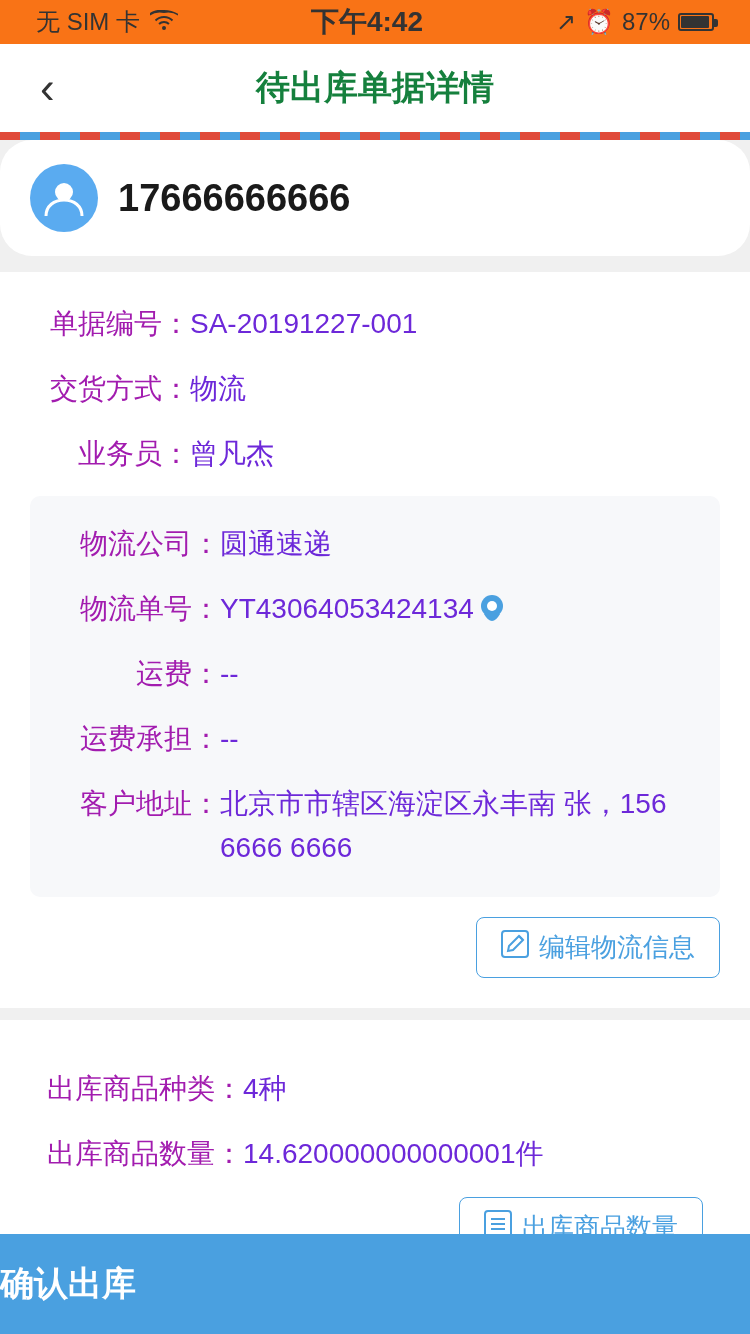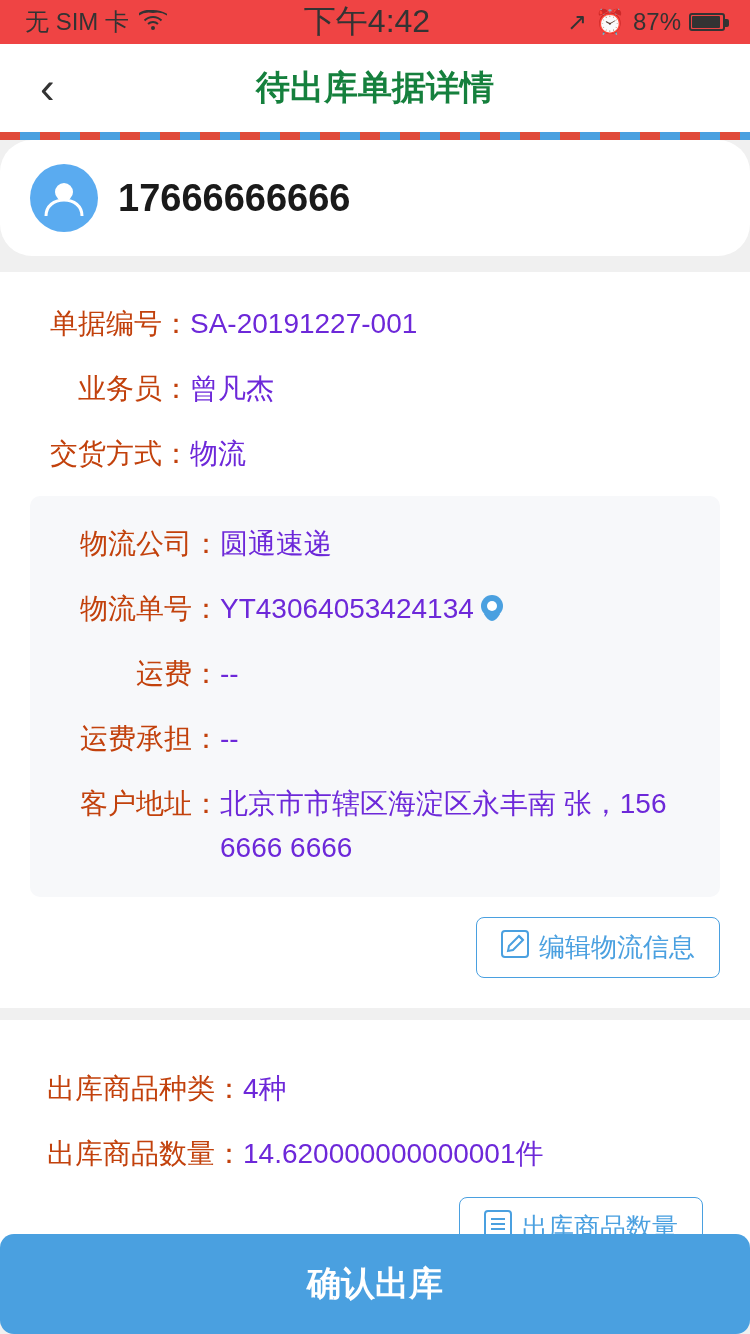--- a/index.html
+++ b/index.html
@@ -11,25 +11,25 @@
       background: #f0f0f0;
       font-family: -apple-system, "PingFang SC", "Helvetica Neue", sans-serif;
       font-size: 28px;
       color: #333;
       position: relative;
     }
 
     
     .status-bar {
       height: 44px;
-      background: #ef4444;
+      background: #f97316;
       display: flex;
       align-items: center;
       justify-content: space-between;
-      padding: 0 25px;
+      padding: 0 36px;
       font-size: 24px;
       font-weight: 500;
     }
     .status-left { display: flex; align-items: center; gap: 10px; }
     .status-right { display: flex; align-items: center; gap: 8px; font-size: 24px; }
 
     
     .nav-bar {
       height: 88px;
       background: #fff;
@@ -95,21 +95,21 @@
       padding: 30px;
     }
     .info-row {
       display: flex;
       align-items: flex-start;
       margin-bottom: 20px;
       line-height: 1.6;
     }
     .info-row:last-child { margin-bottom: 0; }
     .info-label {
-      color: #c2410c;
+      color: #a21caf;
       font-size: 28px;
       white-space: nowrap;
       min-width: 160px;
       text-align: right;
       flex-shrink: 0;
     }
     .info-value {
       color: #6d28d9;
       font-size: 28px;
       flex: 1;
@@ -172,23 +172,22 @@
     
     .confirm-btn-wrap {
       position: fixed;
       bottom: 0;
       left: 0;
       width: 750px;
       background: #4aa0e0;
       height: 100px;
       display: flex;
       align-items: center;
-      justify-content: center;
+      justify-content: flex-start;
       cursor: pointer;
-      border-radius: 14px;
     }
     .confirm-btn-text {
       color: #fff;
       font-size: 34px;
       font-weight: 600;
     }
 
     
     .empty-area {
       height: 280px;
@@ -200,21 +199,21 @@
 
 <div class="status-bar">
   <div class="status-left">
     <span>无 SIM 卡</span>
     <span>
       <svg width="28" height="20" viewBox="0 0 28 20">
           <path d="M14 16a2 2 0 1 1 0 4 2 2 0 0 1 0-4zm0-5a8 8 0 0 1 5.66 2.34l-1.42 1.42A6 6 0 0 0 14 13a6 6 0 0 0-4.24 1.76L8.34 13.34A8 8 0 0 1 14 11zm0-5a13 13 0 0 1 9.19 3.81L21.77 11.2A11 11 0 0 0 14 8a11 11 0 0 0-7.78 3.19L4.81 9.81A13 13 0 0 1 14 6zm0-6C21.73 0 28.52 3.11 33.35 8.09L31.93 9.5A18 18 0 0 0 14 3 18 18 0 0 0-3.93 9.5L-5.35 8.09A20 20 0 0 1 14 0z" fill="#333"></path>
         </svg>
     </span>
   </div>
-  <span style="font-size:32px;font-weight:400;">下午4:42</span>
+  <span style="font-size:28px;font-weight:700;">下午4:42</span>
   <div class="status-right">
     <span>↗</span>
     <span>⏰</span>
     <span>87%</span>
     <span style="display:inline-block;width:36px;height:18px;border:2px solid #333;border-radius:3px;position:relative;">
       <span style="position:absolute;top:1px;left:1px;width:28px;height:12px;background:#333;border-radius:1px;"></span>
       <span style="position:absolute;right:-6px;top:4px;width:4px;height:8px;background:#333;border-radius:0 2px 2px 0;"></span>
     </span>
   </div>
 </div>
@@ -235,26 +234,26 @@
   </div>
   <span class="user-phone">17666666666</span>
 </div>
 
 <div class="section">
   <div class="info-row">
     <span class="info-label">单据编号：</span>
     <span class="info-value">SA-20191227-001</span>
   </div>
   <div class="info-row">
+    <span class="info-label">交货方式：</span>
+    <span class="info-value">物流</span>
+  </div>
+  <div class="info-row">
     <span class="info-label">业务员：</span>
     <span class="info-value">曾凡杰</span>
-  </div>
-  <div class="info-row">
-    <span class="info-label">交货方式：</span>
-    <span class="info-value">物流</span>
   </div>
 
   <div class="logistics-box">
     <div class="info-row">
       <span class="info-label">物流公司：</span>
       <span class="info-value">圆通速递</span>
     </div>
     <div class="info-row">
       <span class="info-label">物流单号：</span>
       <span class="info-value with-icon">

